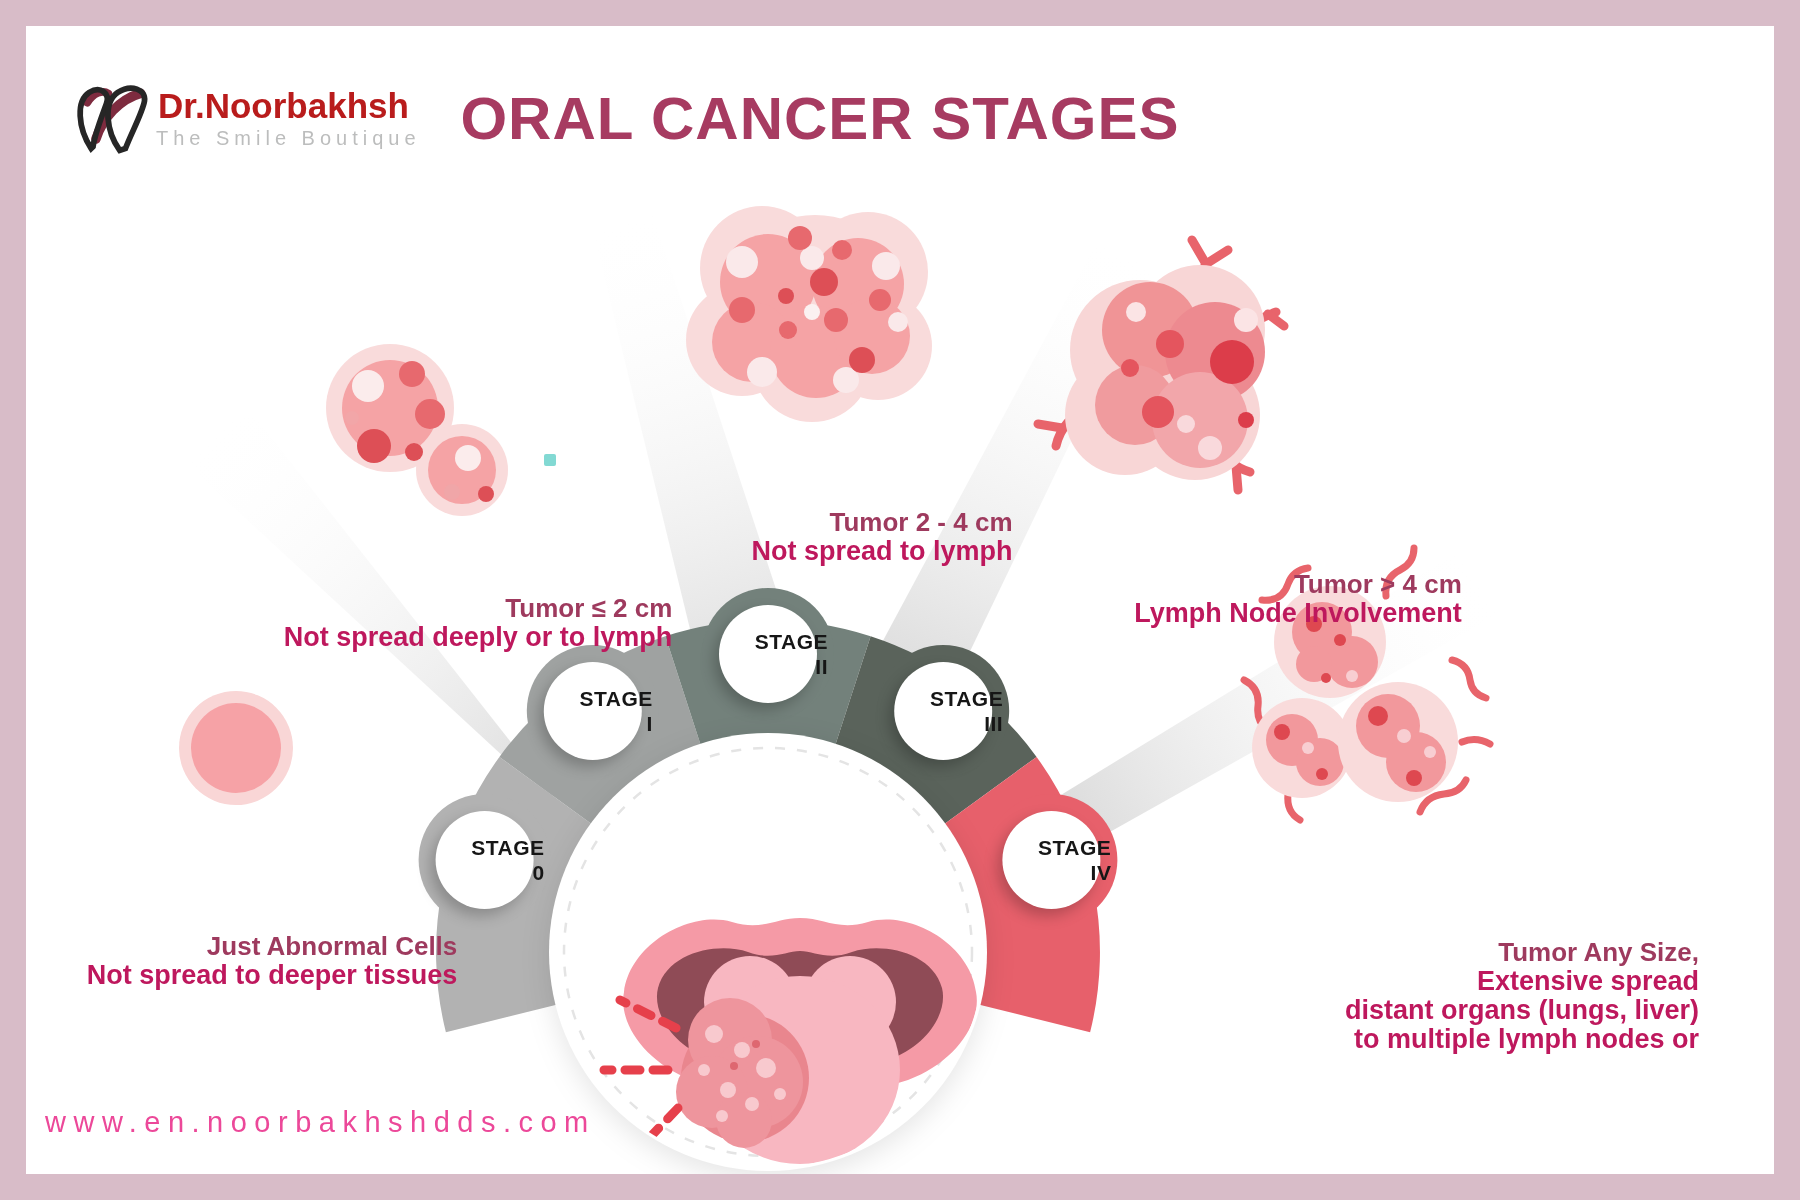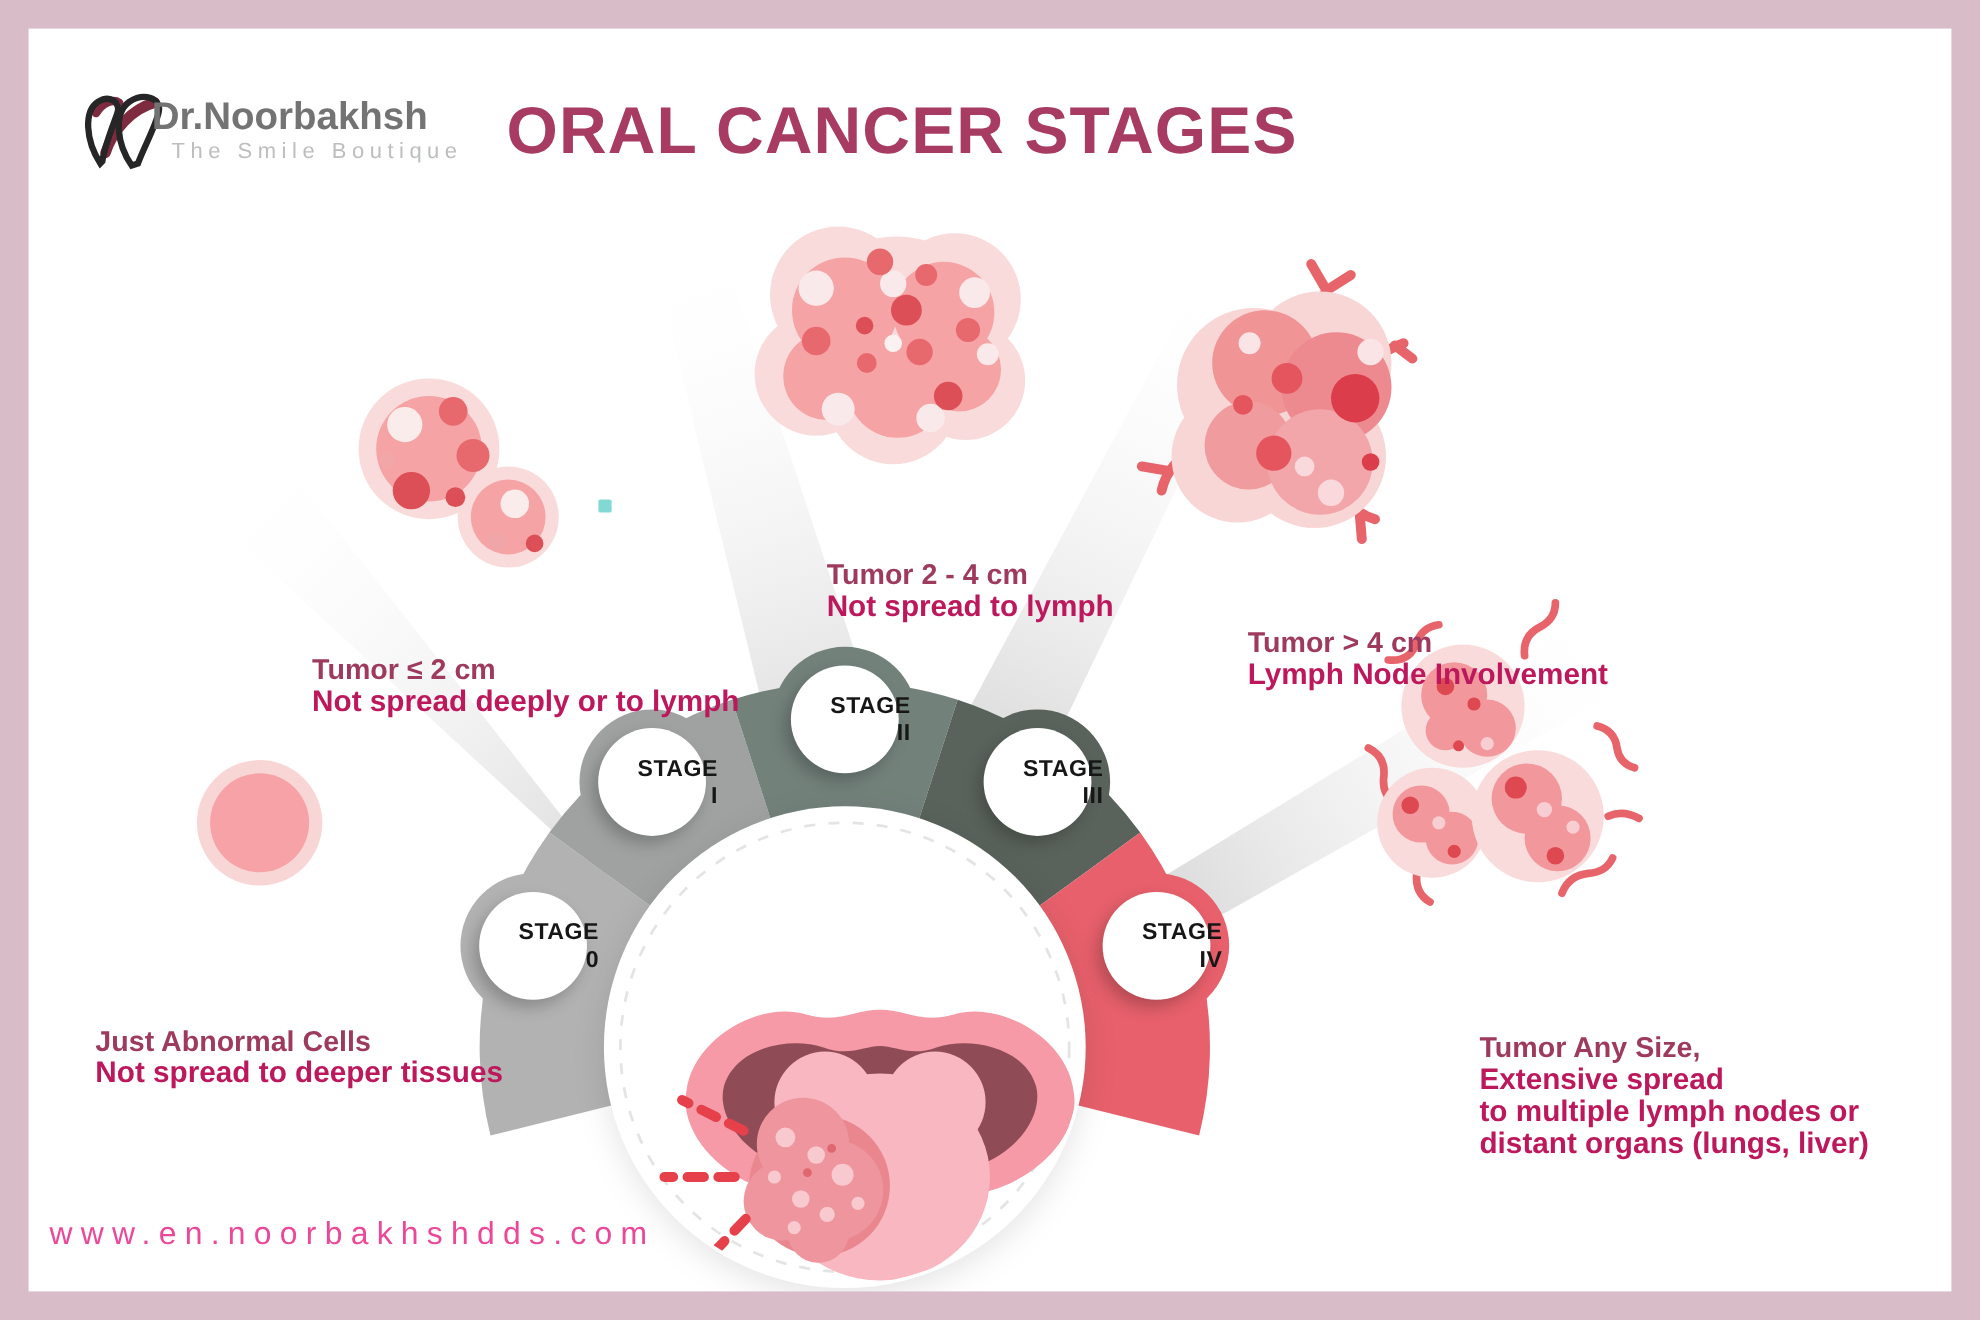--- a/index.html
+++ b/index.html
@@ -2,28 +2,28 @@
 <html><head>
 <meta charset="utf-8">
 <style>
   html,body{margin:0;padding:0;background:#fff;}
   .page{position:relative;width:1800px;height:1200px;background:#ffffff;overflow:hidden;
         font-family:"Liberation Sans",sans-serif;}
   .frame{position:absolute;inset:0;border:26px solid #D8BCC8;pointer-events:none;z-index:20;}
   .art{position:absolute;left:0;top:0;z-index:1;}
 
   .brand{position:absolute;left:74px;top:80px;z-index:5;}
-  .brand-name{position:absolute;left:64px;top:6px;font-size:35px;font-weight:600;color:#737373;white-space:nowrap;}
+  .brand-name{position:absolute;left:84px;top:6px;font-size:35px;font-weight:600;color:#b91c1c;white-space:nowrap;}
   .brand-tagline{position:absolute;left:82px;top:47px;font-size:20px;font-weight:400;color:#BCBDBD;
                  letter-spacing:5px;white-space:nowrap;}
 
   .page-title{position:absolute;left:820px;top:84px;transform:translateX(-50%);
               font-size:60px;font-weight:800;color:#A73B61;letter-spacing:1px;white-space:nowrap;z-index:5;}
 
-  .caption{position:absolute;transform:translateX(-50%);text-align:left;z-index:6;white-space:nowrap;line-height:29px;}
+  .caption{position:absolute;transform:translateX(-50%);text-align:right;z-index:6;white-space:nowrap;line-height:29px;}
   .caption .h{color:#9E3A5E;font-weight:700;font-size:26px;}
   .caption .d{color:#be185d;font-weight:700;font-size:27px;}
 
   .stage-label{position:absolute;width:120px;height:110px;transform:translate(-50%,-50%);
                display:flex;flex-direction:column;align-items:flex-end;justify-content:center;
                font-weight:800;font-size:21px;color:#161616;line-height:1.2;letter-spacing:.5px;z-index:7;}
 
   .website{position:absolute;left:45px;top:1106px;font-size:29px;font-weight:300;color:#ec4899;
            letter-spacing:7.5px;z-index:6;white-space:nowrap;}
 </style>
@@ -273,22 +273,22 @@
   </div>
 
   <div class="caption" style="left:1298px;top:570px;">
     <div class="h">Tumor &gt; 4 cm</div>
     <div class="d">Lymph Node Involvement</div>
   </div>
 
   <div class="caption" style="left:1522px;top:938px;">
     <div class="h">Tumor Any Size,</div>
     <div class="d">Extensive spread</div>
+    <div class="d">distant organs (lungs, liver)</div>
     <div class="d">to multiple lymph nodes or</div>
-    <div class="d">distant organs (lungs, liver)</div>
   </div>
 
   <div class="stage-label" style="left:484.6px;top:859.9px;">
     <span>STAGE</span>
     <span>0</span>
   </div>
   <div class="stage-label" style="left:592.8px;top:710.9px;">
     <span>STAGE</span>
     <span>I</span>
   </div>

